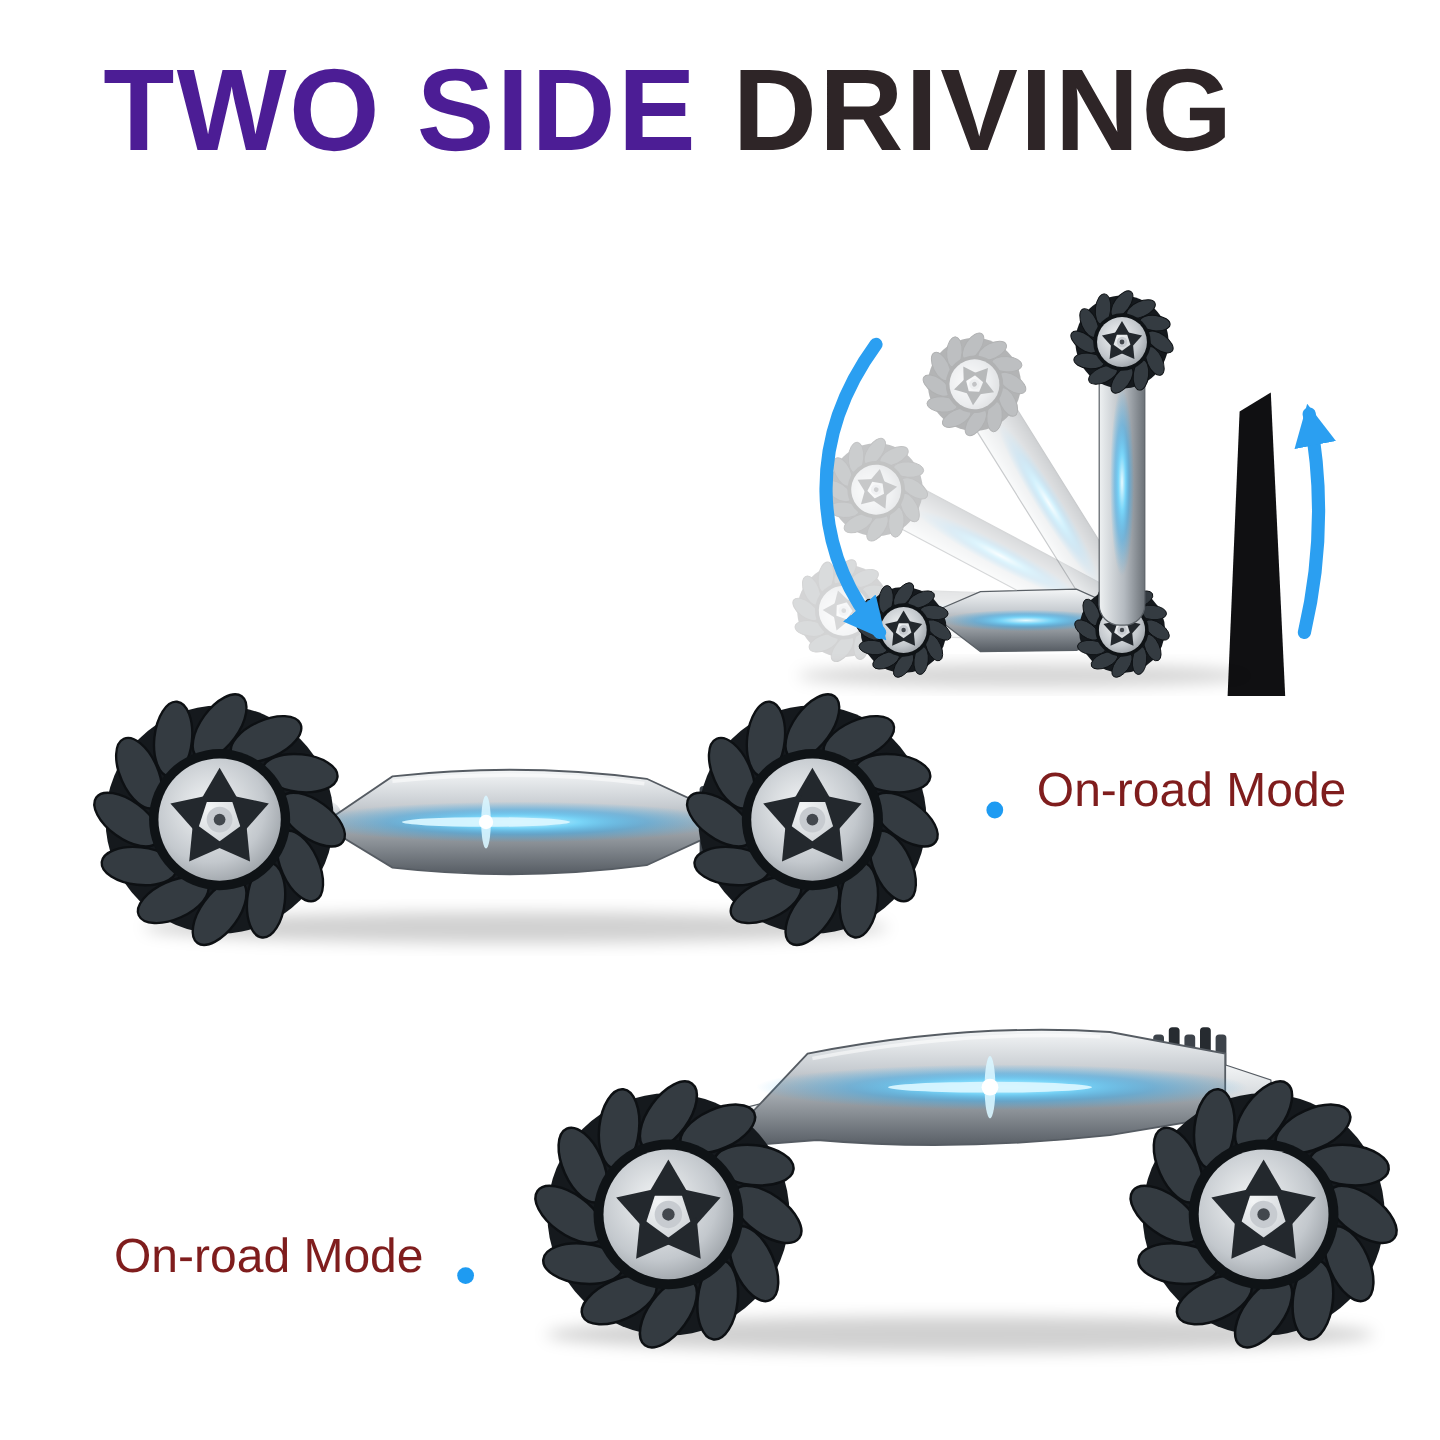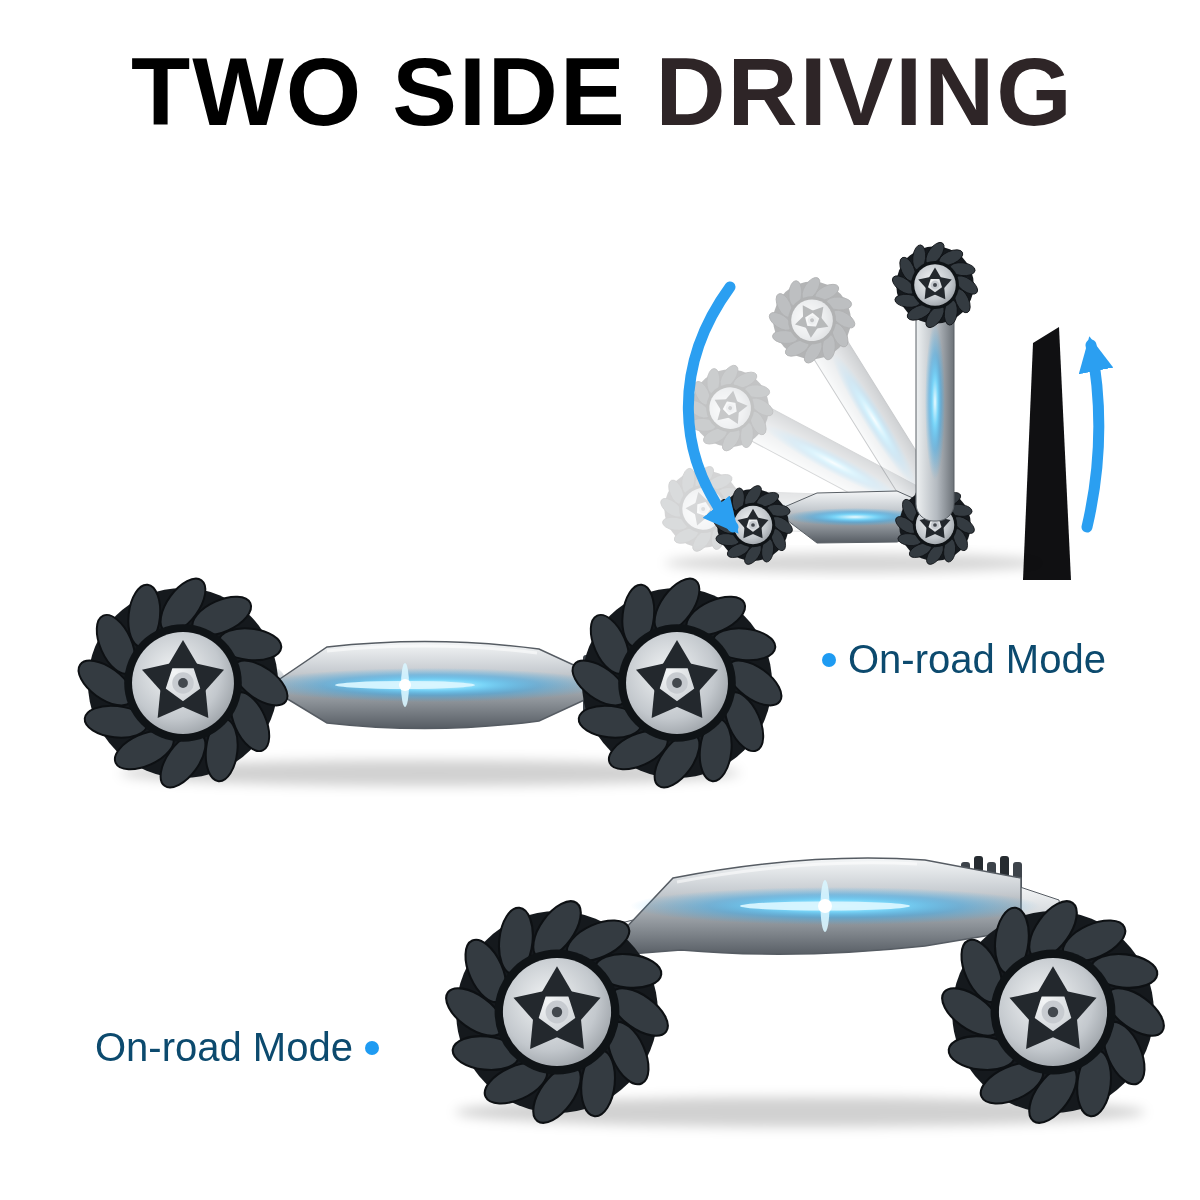--- a/index.html
+++ b/index.html
@@ -3,24 +3,24 @@
 <meta charset="utf-8">
 <style>
   html,body{margin:0;padding:0;background:#fff;}
   #page{position:relative;width:1200px;height:1200px;background:#ffffff;overflow:hidden;
         font-family:"Liberation Sans",sans-serif;}
 
   
   .title{position:absolute;left:86px;top:42px;width:1080px;
          font-weight:bold;font-size:97px;line-height:1.04;letter-spacing:2px;
          color:#2e2527;}
-  .title .blue{color:#000000;margin-left:45px;}
+  .title .blue{color:#4c1d95;}
 
   
-  .mode-label{position:absolute;font-size:40px;color:#0c4a6e;display:flex;align-items:center;gap:12px;}
+  .mode-label{position:absolute;font-size:40px;color:#7f1d1d;display:flex;align-items:flex-end;gap:28px;}
   .mode-label .dot{width:14px;height:14px;border-radius:50%;background:#1e9bf2;flex:0 0 auto;}
   #label-mid{left:822px;top:637px;}
   #label-bottom{left:95px;top:1025px;}
 
   
   .gfx{position:absolute;}
   #transform-gfx{left:635px;top:195px;width:480px;height:385px;}
   #mid-car{left:75px;top:555px;width:710px;height:245px;}
   #bottom-car{left:405px;top:800px;width:780px;height:340px;}
 

